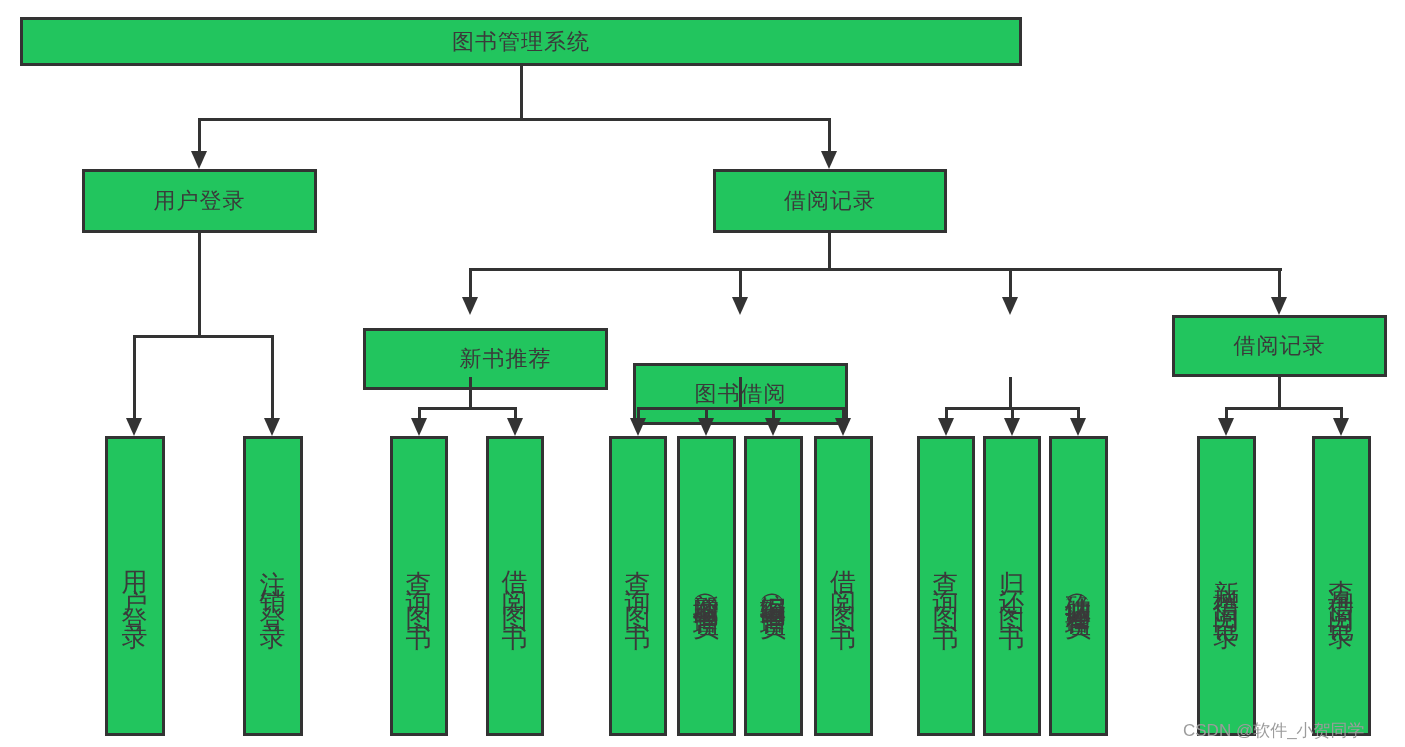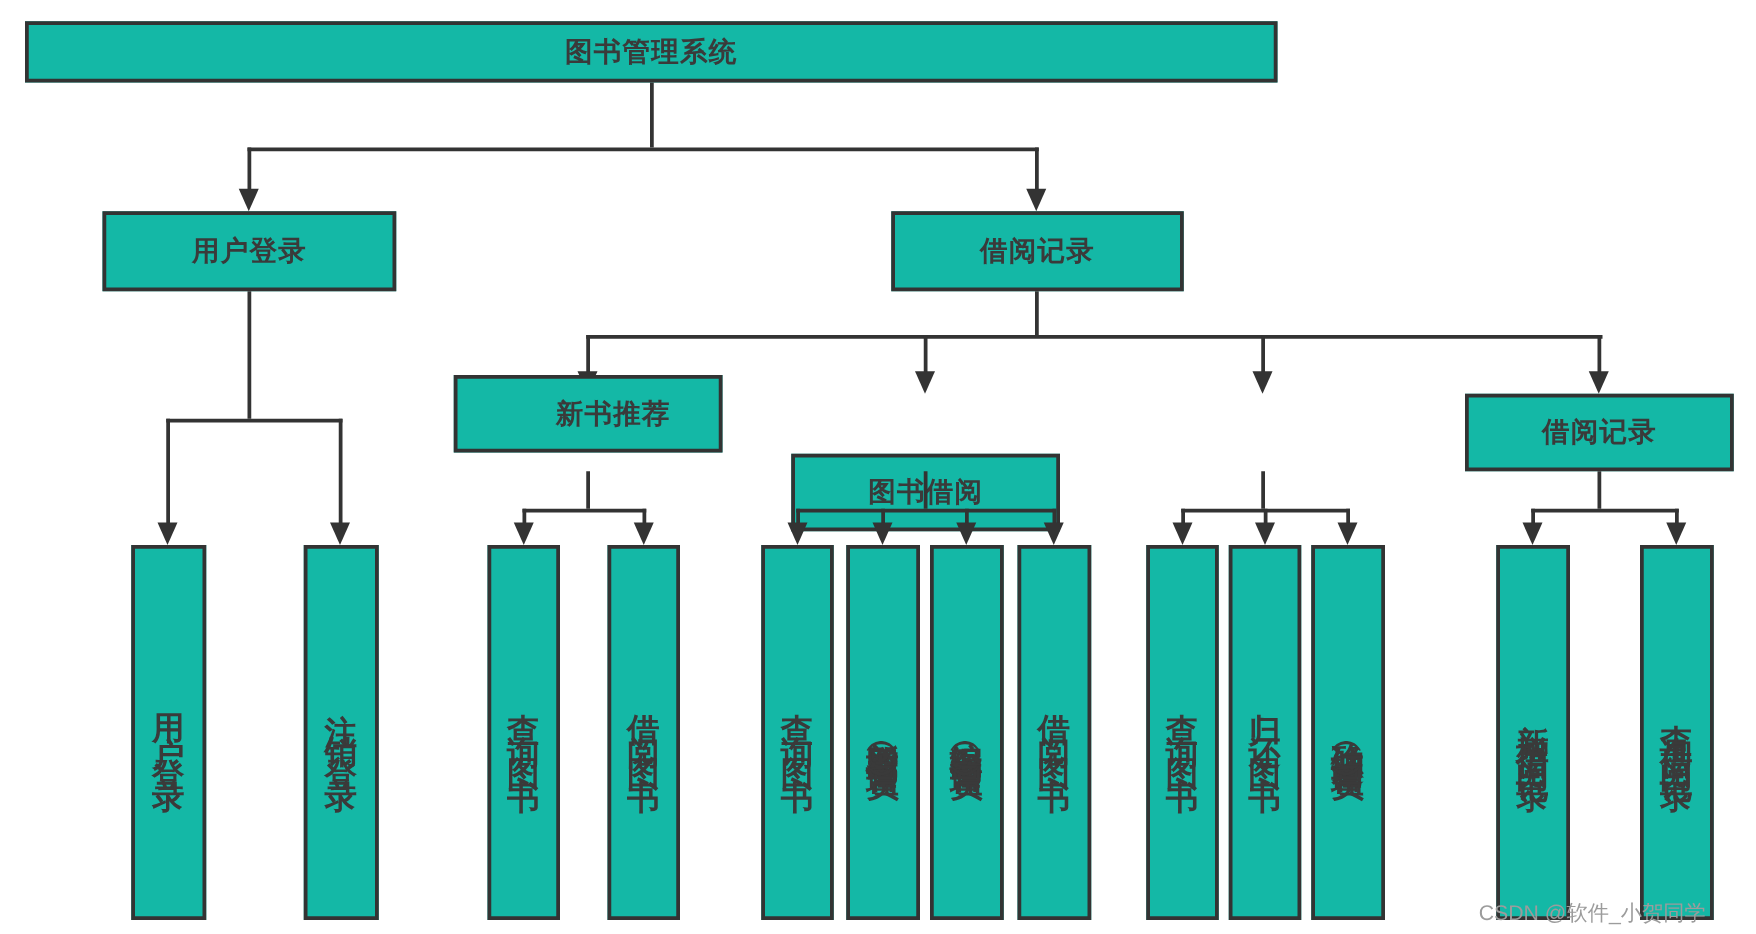--- a/index.html
+++ b/index.html
@@ -13,26 +13,25 @@
     position:relative;
     width:1405px;height:747px;
     background:var(--bg);
     font-family:"Liberation Sans", sans-serif;
     color:var(--text);
     overflow:hidden;
   }
   .box{
     position:absolute;
     border:3px solid var(--line);
-    background:#14b8a6;
+    background:#22c55e;
     box-sizing:border-box;
     display:flex;
     align-items:center;
     justify-content:center;
-    font-weight:bold;
   }
   .hbox span{
     font-size:22px;
     letter-spacing:1px;
     white-space:nowrap;
   }
   .vtext{
     writing-mode:vertical-rl;
     text-orientation:mixed;
     font-size:26px;
@@ -92,21 +91,21 @@
   <div class="line" style="left:469px;top:268px;width:813px;height:3px;"></div>
   <div class="line" style="left:469px;top:268px;width:3px;height:32px;"></div>
   <div class="arrow" style="left:462px;top:297px;"></div>
   <div class="line" style="left:739px;top:268px;width:3px;height:32px;"></div>
   <div class="arrow" style="left:732px;top:297px;"></div>
   <div class="line" style="left:1009px;top:268px;width:3px;height:32px;"></div>
   <div class="arrow" style="left:1002px;top:297px;"></div>
   <div class="line" style="left:1278px;top:268px;width:3px;height:32px;"></div>
   <div class="arrow" style="left:1271px;top:297px;"></div>
 
-  <div class="box hbox" style="left:363px;top:300px;width:215px;height:62px;padding-left:40px;">
+  <div class="box hbox" style="left:363px;top:328px;width:245px;height:62px;padding-left:40px;">
     <span>新书推荐</span>
   </div>
   <div class="box hbox" style="left:633px;top:315px;width:215px;height:62px;margin-top:48px;">
     <span>图书借阅</span>
   </div>
   <div class="box hbox" style="left:1172px;top:315px;width:215px;height:62px;">
     <span>借阅记录</span>
   </div>
 
   <div class="line" style="left:469px;top:377px;width:3px;height:30px;"></div>

